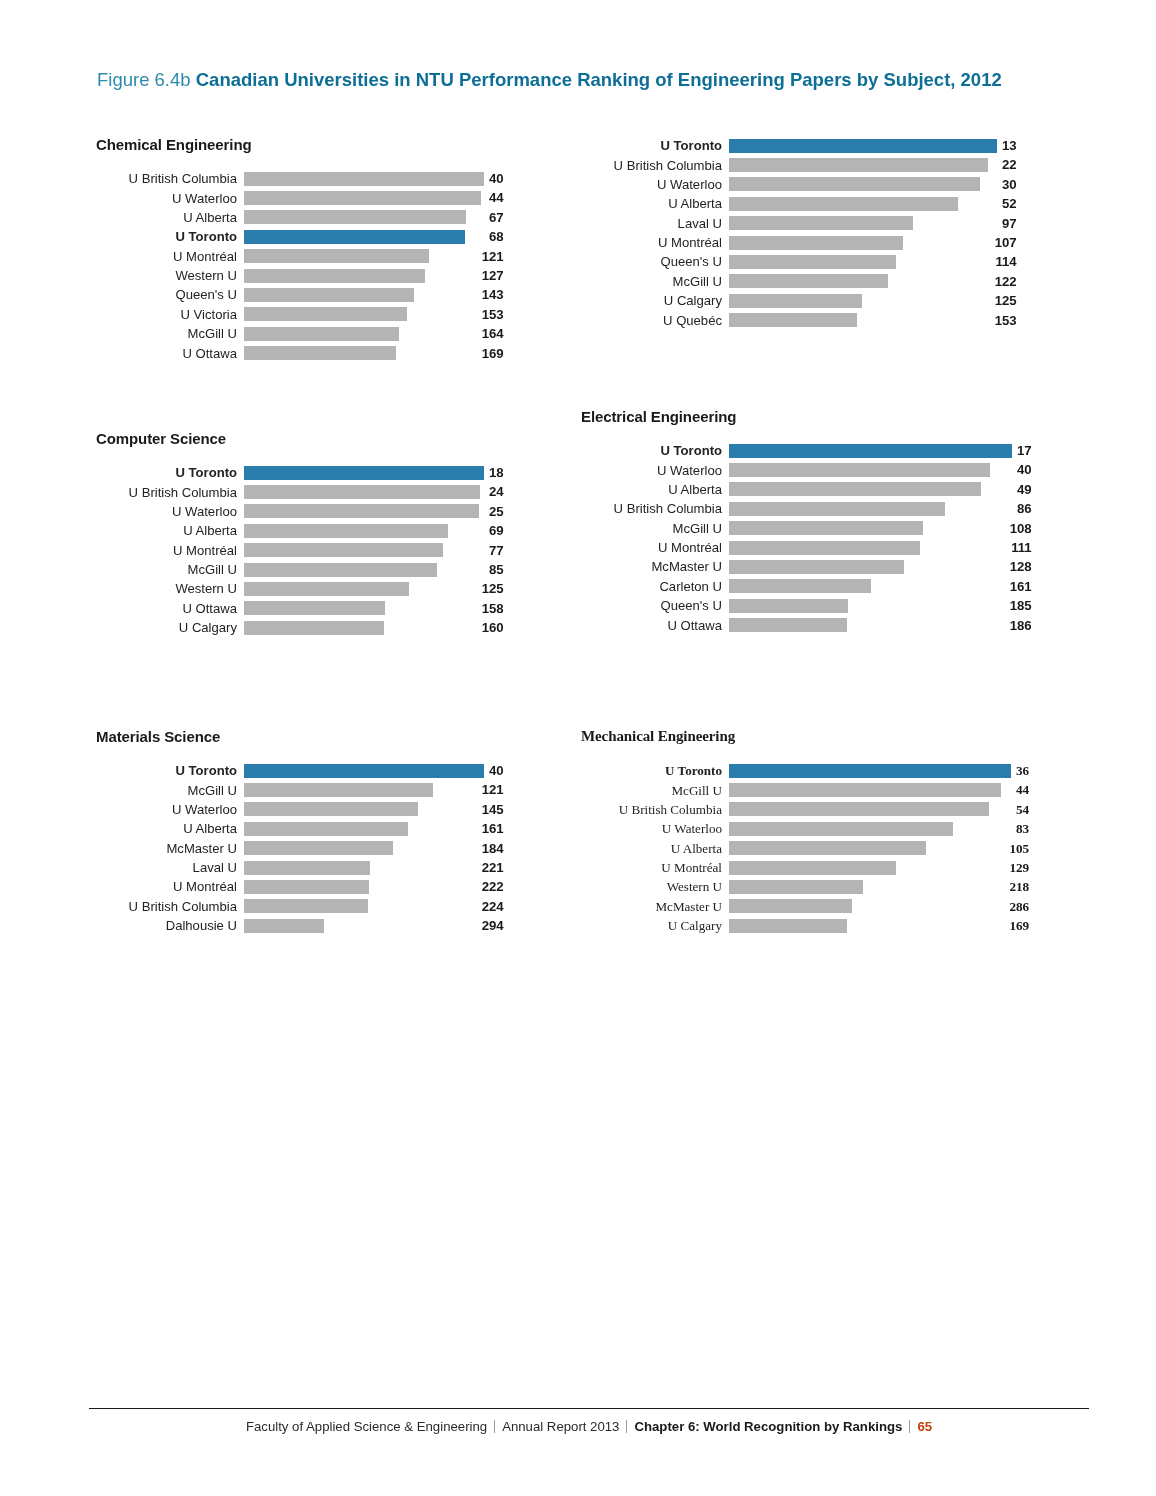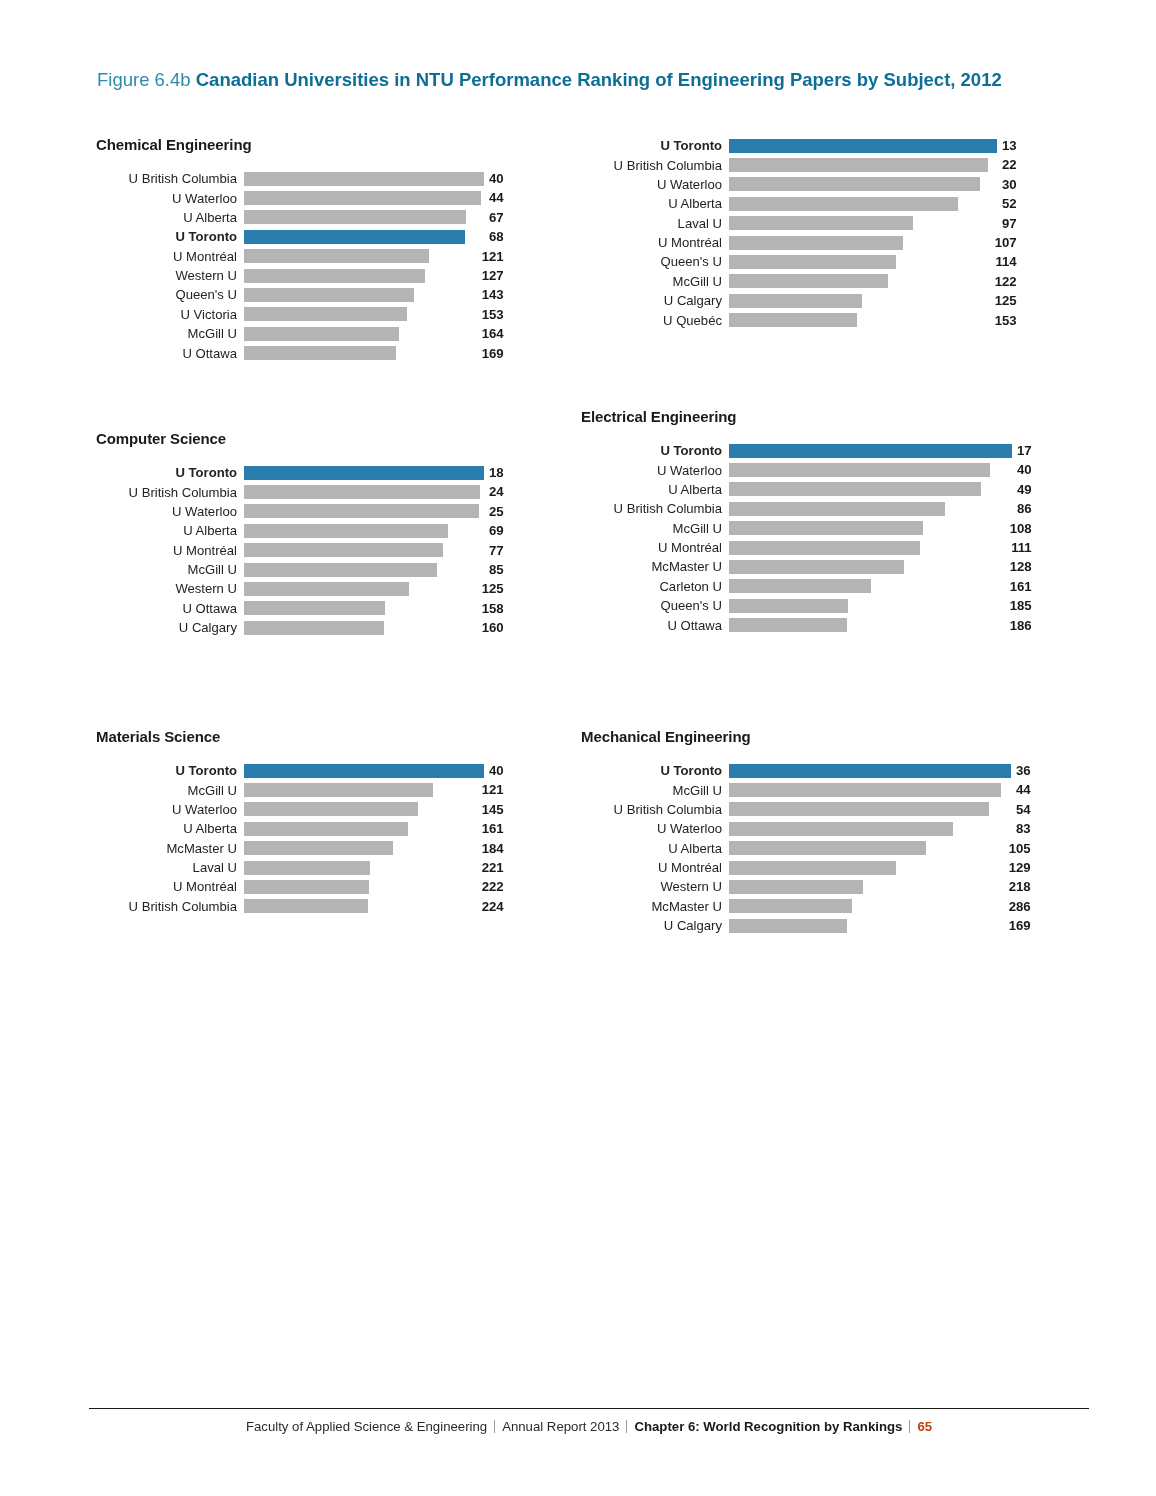--- a/index.html
+++ b/index.html
@@ -498,23 +498,30 @@
               <div class="bar-value">222</div>
             </div>
           </div>
           <div class="row">
             <div class="row-label">U British Columbia</div>
             <div class="bar-wrap">
               <div class="bar" style="width: 124.1px;"></div>
               <div class="bar-value">224</div>
             </div>
           </div>
+          <div class="row">
+            <div class="row-label">Dalhousie U</div>
+            <div class="bar-wrap">
+              <div class="bar" style="width: 80px;"></div>
+              <div class="bar-value">294</div>
+            </div>
+          </div>
         </div>
       </div>
-      <div class="chart" style="left: 581px; top: 728px;">
+      <div class="chart" style="left: 581px; top: 728px; font-family: Liberation Serif, serif;">
         <div class="chart-title">Mechanical Engineering</div>
         <div class="rows">
           <div class="row highlight">
             <div class="row-label">U Toronto</div>
             <div class="bar-wrap">
               <div class="bar" style="width: 282px;"></div>
               <div class="bar-value">36</div>
             </div>
           </div>
           <div class="row">

